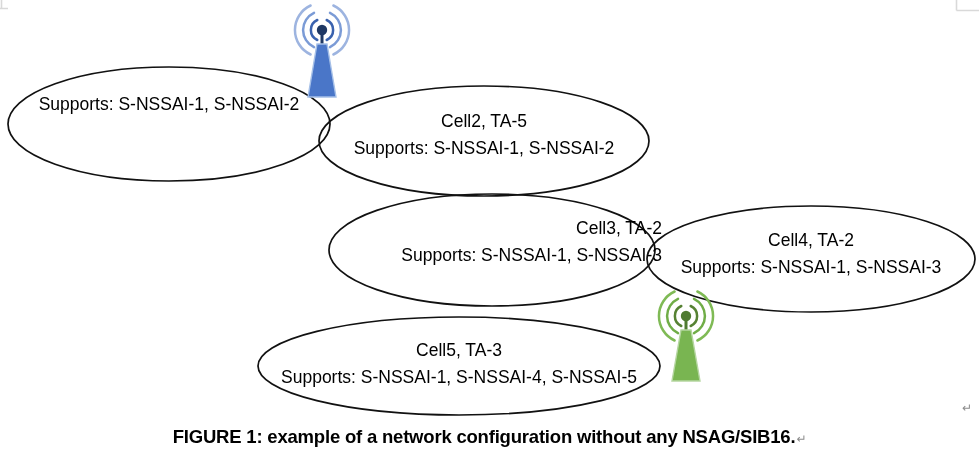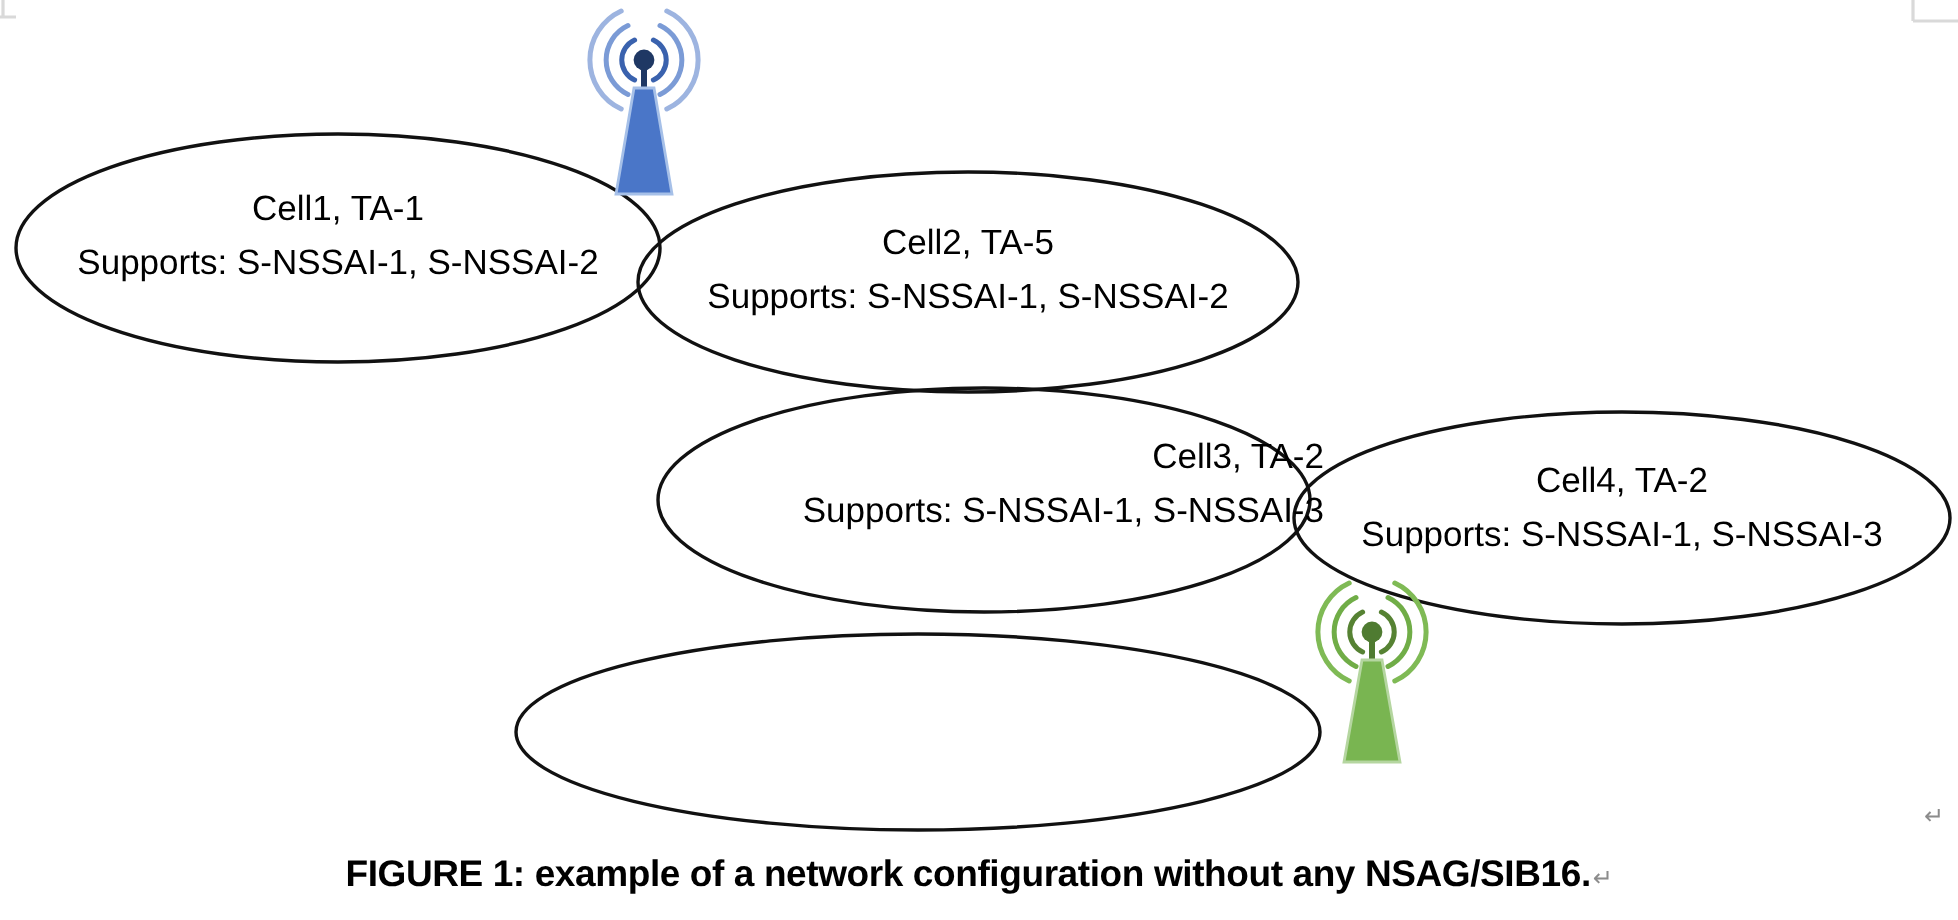--- a/index.html
+++ b/index.html
@@ -102,39 +102,40 @@
       <path d="M694.0,298.8 A19,19 0 0 1 694.0,333.2" fill="none" stroke="#70AD47" stroke-width="2.5" stroke-linecap="round"></path>
       <path d="M697.4,291.5 A27,27 0 0 1 697.4,340.5" fill="none" stroke="#7FBA55" stroke-width="2.5" stroke-linecap="round"></path>
 
       <rect x="684.5" y="319" width="3" height="12" fill="#4F7B31"></rect>
       <circle cx="686" cy="316" r="5.2" fill="#4F7B31"></circle>
       <polygon points="681,330 691,330 700,381 672,381" fill="#79B551" stroke="#B5D6A0" stroke-width="1.4"></polygon>
     </g>
   </svg>
 
   <div class="cell-label" style="left:-1px; top:91px; width:340px;">
-    <span class="line">Cell1, TA-1</span>
     <span class="line">Supports: S-NSSAI-1, S-NSSAI-2</span>
   </div>
 
   <div class="cell-label" style="left:314px; top:108px; width:340px;">
     <span class="line">Cell2, TA-5</span>
     <span class="line">Supports: S-NSSAI-1, S-NSSAI-2</span>
   </div>
 
   <div class="cell-label" style="left:322px; top:215px; width:340px;text-align:right;">
     <span class="line">Cell3, TA-2</span>
     <span class="line">Supports: S-NSSAI-1, S-NSSAI-3</span>
   </div>
 
   <div class="cell-label" style="left:641px; top:227px; width:340px;">
     <span class="line">Cell4, TA-2</span>
     <span class="line">Supports: S-NSSAI-1, S-NSSAI-3</span>
   </div>
 
   <div class="cell-label" style="left:239px; top:337px; width:440px;">
+    <span class="line">Cell5, TA-3</span>
+    <span class="line">Supports: S-NSSAI-1, S-NSSAI-4, S-NSSAI-5</span>
   </div>
 
   <span class="float-mark">↵</span>
 
   <div class="figure-caption"><span>FIGURE 1: example of a network configuration without any NSAG/SIB16.</span><span class="para-mark">↵</span></div>
 
 </div>
 
 </body></html>

